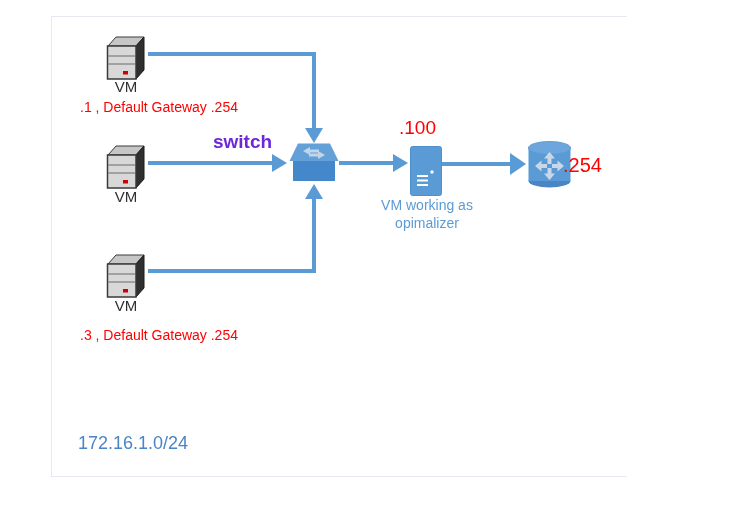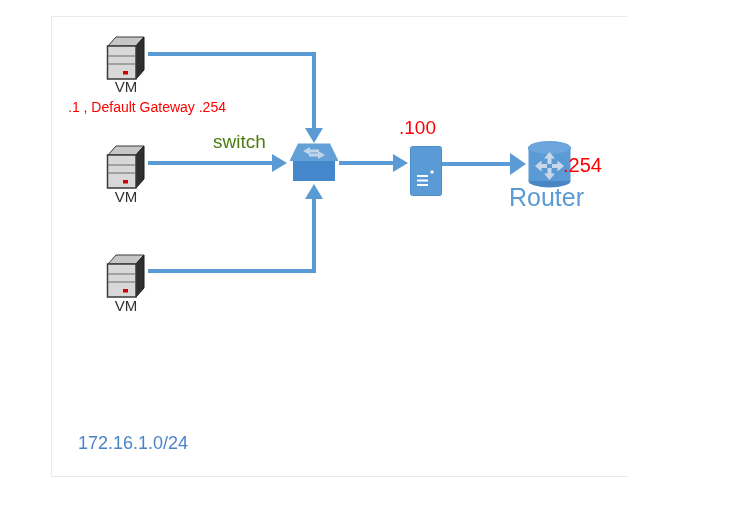--- a/index.html
+++ b/index.html
@@ -27,23 +27,23 @@
   #vmicon1{left:104px;top:36px;}
   #vmicon2{left:104px;top:145px;}
   #vmicon3{left:104px;top:254px;}
   #switchicon{left:289px;top:143px;}
   #lbicon{left:410px;top:146px;}
   #routericon{left:527px;top:140px;}
   
   .vm-label{position:absolute;left:104px;width:44px;text-align:center;
             font-size:15px;color:#303030;}
   #vmlabel1{top:78px;} #vmlabel2{top:188px;} #vmlabel3{top:297px;}
-  .note{position:absolute;left:68px;font-size:14px;color:#FF0000;white-space:nowrap;text-align:center;}
+  .note{position:absolute;left:80px;font-size:14px;color:#FF0000;white-space:nowrap;text-align:center;}
   #note1{top:99px;} #note2{top:216px;} #note3{top:327px;}
-  .switch-label{left:213px;top:131px;font-size:19px;color:#4d7c0f;}
+  .switch-label{left:213px;top:131px;font-size:19px;color:#6d28d9;font-weight:bold;}
   .lb-ip{left:399px;top:117px;font-size:19px;color:#FF0000;}
   .lb-caption{left:351px;top:196px;width:152px;text-align:center;
               font-size:14px;line-height:18px;color:#5B9BD5;}
   .router-ip{left:563px;top:154px;font-size:20px;color:#FF0000;}
   .router-label{left:509px;top:183px;font-size:25px;color:#5B9BD5;}
   .subnet{left:78px;top:433px;font-size:18px;color:#4A84C6;}
 </style>
 </head>
 <body>
 
@@ -91,47 +91,49 @@
 
   <svg class="abs" id="vmicon3" width="44" height="44" viewBox="0 0 44 44">
     <polygon points="4,10 12,1 40,1 32,10" fill="#c6c6c6" stroke="#3a3a3a" stroke-width="1"></polygon>
     <polygon points="32,10 40,1 40,34 32,43" fill="#2f2f2f" stroke="#1a1a1a" stroke-width="1"></polygon>
     <rect x="3.5" y="10" width="28.5" height="33" fill="#d8d8d8" stroke="#3a3a3a" stroke-width="1.5"></rect>
     <line x1="4" y1="20" x2="31" y2="20" stroke="#8f8f8f" stroke-width="1.5"></line>
     <line x1="4" y1="28" x2="31" y2="28" stroke="#8f8f8f" stroke-width="1.5"></line>
     <rect x="19" y="35" width="5" height="3.5" fill="#d00000"></rect>
   </svg>
   <div class="vm-label" id="vmlabel3">VM</div>
+  <div class="note" id="note3">.3 , Default Gateway .254</div>
 
   <div class="abs switch-label">switch</div>
   <svg class="abs" id="switchicon" width="50" height="42" viewBox="0 0 50 42">
     <polygon points="9,0.5 41,0.5 49.5,18 0.5,18" fill="#64a0d8"></polygon>
     <rect x="4" y="18" width="42" height="20" fill="#4587cb"></rect>
     <polygon points="14,8 21,4 21,6.5 30,6.5 30,9.5 21,9.5 21,12" fill="#c2d6eb"></polygon>
     <polygon points="36,12 29,8 29,10.5 20,10.5 20,13.5 29,13.5 29,16" fill="#c2d6eb"></polygon>
   </svg>
 
   <div class="abs lb-ip">.100</div>
   <svg class="abs" id="lbicon" width="32" height="50" viewBox="0 0 32 50">
     <rect x="0.5" y="0.5" width="31" height="49" rx="2" fill="#5B9BD5" stroke="#4e90ce"></rect>
     <line x1="7" y1="30" x2="18" y2="30" stroke="#ffffff" stroke-width="2"></line>
     <line x1="7" y1="34.5" x2="18" y2="34.5" stroke="#ffffff" stroke-width="2"></line>
     <line x1="7" y1="39" x2="18" y2="39" stroke="#ffffff" stroke-width="2"></line>
     <circle cx="22" cy="26" r="1.7" fill="#ffffff"></circle>
   </svg>
   <div class="abs lb-caption">
+    <div>VM working as</div>
+    <div>opimalizer</div>
   </div>
 
   <svg class="abs" id="routericon" width="45" height="50" viewBox="0 0 45 50">
     <ellipse cx="22.5" cy="41" rx="21" ry="6.5" fill="#4a86c4"></ellipse>
     <rect x="1.5" y="8" width="42" height="33" fill="#5B9BD5"></rect>
     <ellipse cx="22.5" cy="8" rx="21" ry="6.5" fill="#6ca6dc" stroke="#5b9bd5"></ellipse>
     <polygon points="22.5,12 28,18.5 24.5,18.5 24.5,24 20.5,24 20.5,18.5 17,18.5" fill="#c9d7e8"></polygon>
     <polygon points="22.5,40 28,33.5 24.5,33.5 24.5,28 20.5,28 20.5,33.5 17,33.5" fill="#c9d7e8"></polygon>
     <polygon points="8,26 14.5,20.5 14.5,24 20,24 20,28 14.5,28 14.5,31.5" fill="#c9d7e8"></polygon>
     <polygon points="37,26 30.5,20.5 30.5,24 25,24 25,28 30.5,28 30.5,31.5" fill="#c9d7e8"></polygon>
   </svg>
   <div class="abs router-ip">.254</div>
-  <div class="abs router-label">Router</div>
 
   <div class="abs subnet">172.16.1.0/24</div>
 
 </div>
 
 </body></html>

